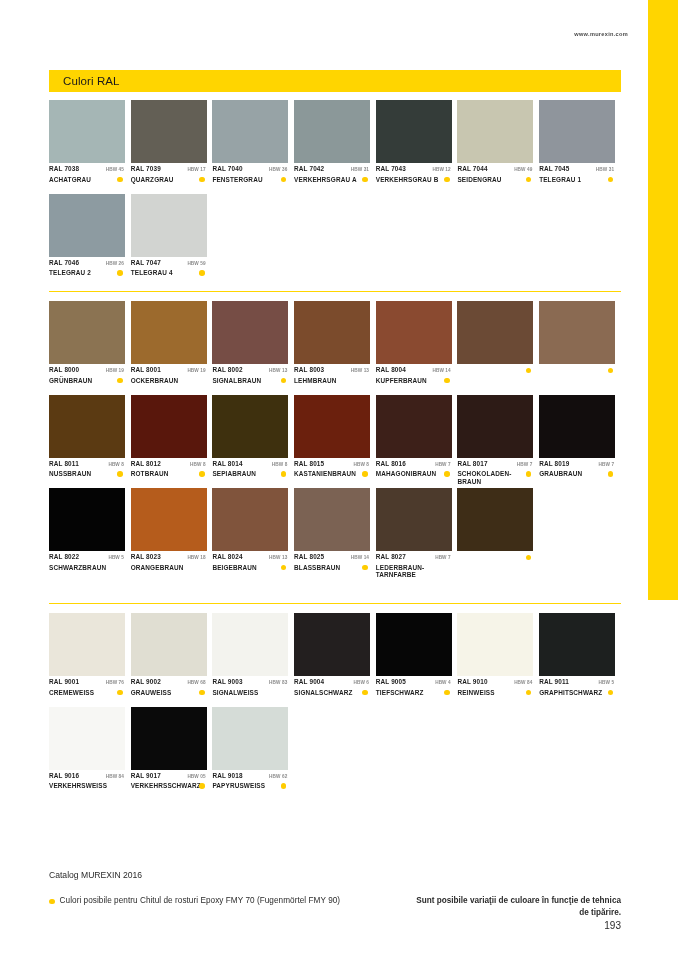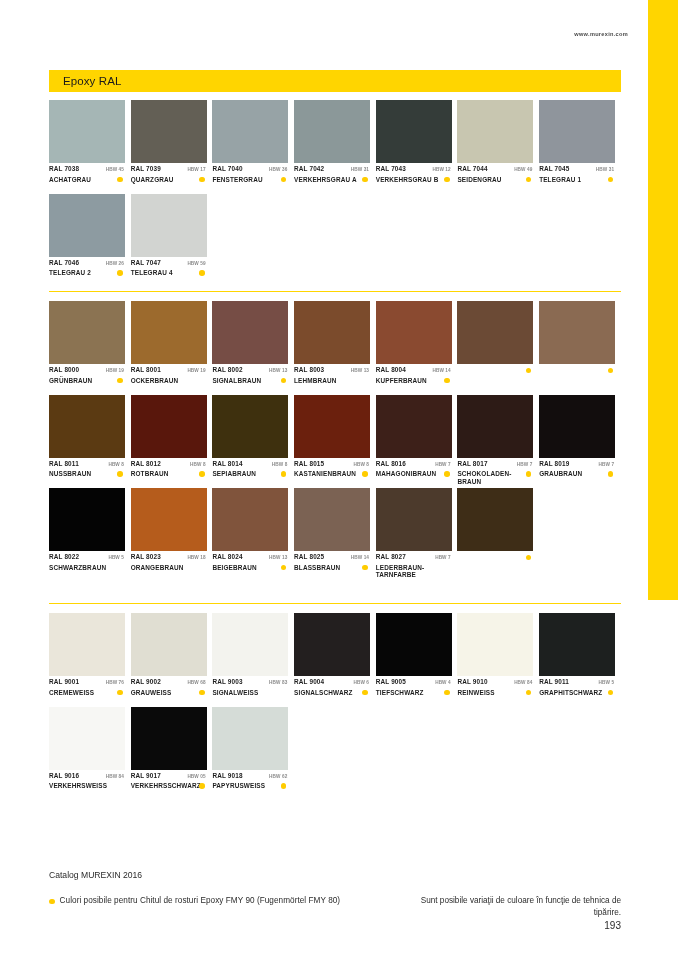--- a/index.html
+++ b/index.html
@@ -131,21 +131,21 @@
     width: 5.6px; height: 5.6px; border-radius: 50%;
     background: #FFCC00; margin-top: 2.5px; margin-right: 5px;
     flex: 0 0 auto;
   }
   .footnote-text {
     font-size: 8.2px; color: #2b2b2b; letter-spacing: 0.05px;
   }
   .disclaimer {
     position: absolute; right: 57px; top: 895px;
     width: 215px; text-align: right;
-    font-size: 8.2px; color: #2b2b2b; line-height: 11.5px;
+    font-size: 8.2px; color: #2b2b2b; line-height: 11.5px; font-weight: bold;
   }
   .catalog {
     position: absolute; left: 49px; top: 870px;
     font-size: 8.6px; color: #2b2b2b;
   }
   .pageno {
     position: absolute; right: 57px; top: 920px;
     font-size: 10px; color: #2b2b2b; text-align: right;
   }
 </style>
@@ -154,21 +154,21 @@
 
 <div class="page">
 
   <div class="edge-bar"></div>
 
   <div class="logo-wrap">
     <span class="logo-url">www.murexin.com</span>
   </div>
 
   <div class="title-band">
-    <span>Epoxy RAL</span>
+    <span>Culori RAL</span>
   </div>
 
   <div id="groups-host">
       <div class="group" style="top: 100px;">
         <div class="row" style="height: 93.5px;">
           <div class="cell">
             <div class="swatch" title="RAL 7038 ACHATGRAU" style="background: rgb(165, 182, 181);"></div>
             <div class="meta">
               <div class="line1">
                 <span class="ral">RAL 7038</span>
@@ -668,21 +668,21 @@
                 <span class="dot" style="background: rgb(255, 204, 0);"></span>
               </div>
             </div>
           </div>
         </div>
       </div>
     </div>
 
   <div class="footnote">
     <span class="dot2"></span>
-    <span class="footnote-text">Culori posibile pentru Chitul de rosturi Epoxy FMY 90 (Fugenmörtel FMY 80)</span>
+    <span class="footnote-text">Culori posibile pentru Chitul de rosturi Epoxy FMY 70 (Fugenmörtel FMY 90)</span>
   </div>
 
   <div class="disclaimer">Sunt posibile variaţii de culoare în funcţie de tehnica de tipărire.</div>
   <div class="catalog">Catalog MUREXIN 2016</div>
   <div class="pageno">193</div>
 
 <div class="rule" style="top: 291px; background: rgb(255, 213, 0);"></div>
     <div class="rule" style="top: 603px; background: rgb(255, 213, 0);"></div>
   </div>
 

